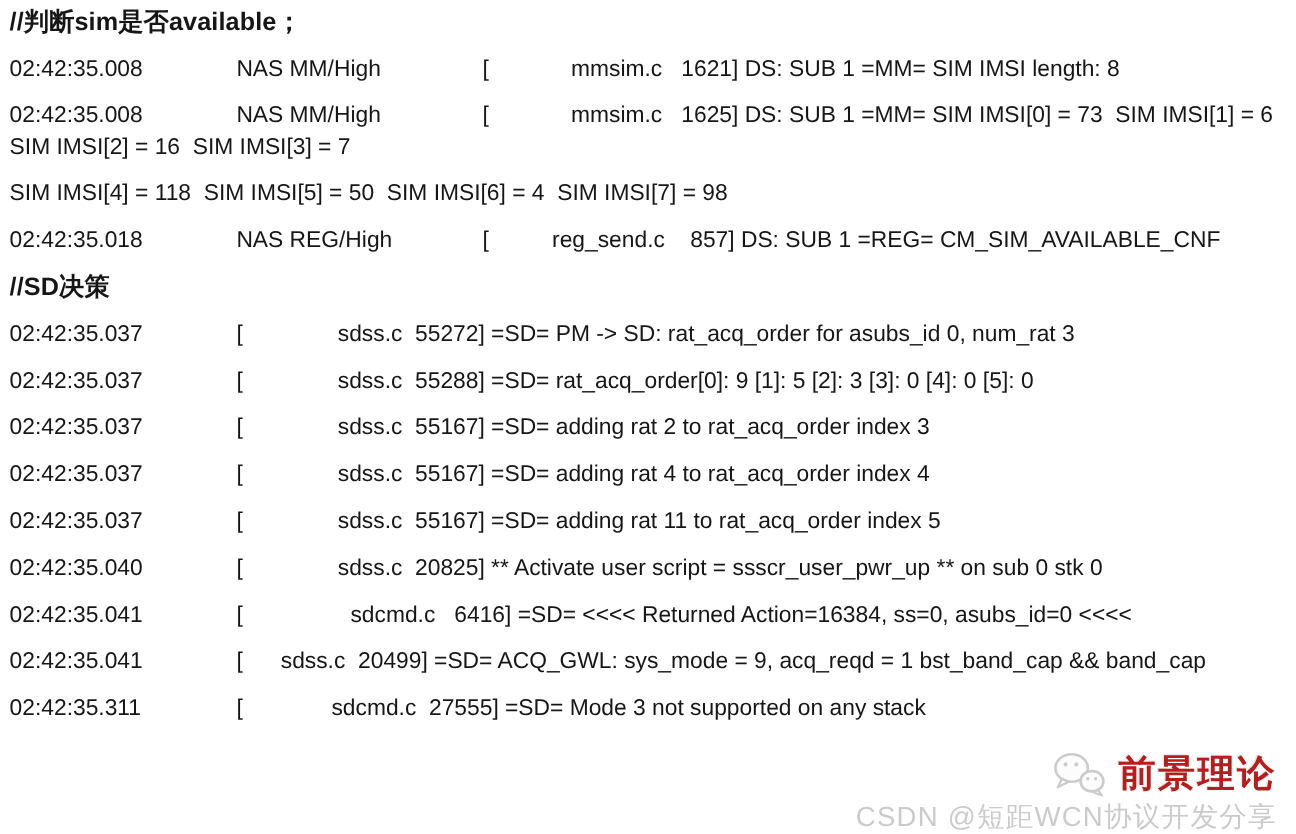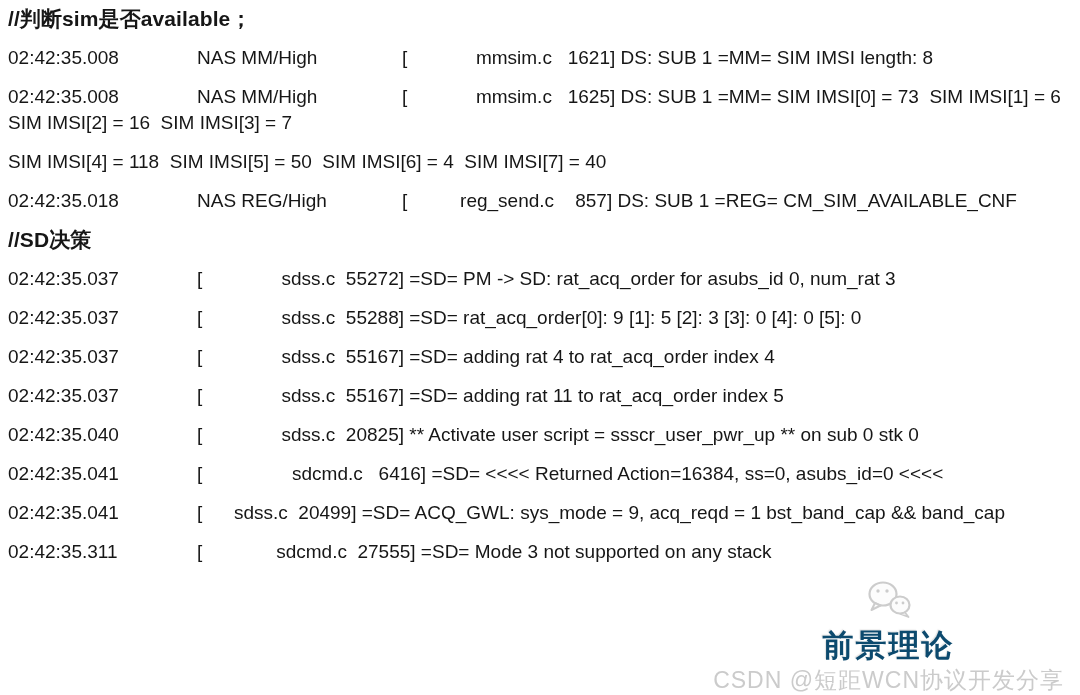--- a/index.html
+++ b/index.html
@@ -53,50 +53,50 @@
     text-align: right;
     pointer-events: none;
   }
   .wm-brand {
     display: flex;
     align-items: center;
     justify-content: flex-end;
     gap: 10px;
     font-size: 31px;
     font-weight: bold;
-    color: #0c4a6e;
+    color: #b91c1c;
     letter-spacing: 2px;
     text-shadow: 1px 1px 0 #ffffff, 2px 2px 2px #ffffff, -1px -1px 1px rgba(170,170,170,0.35);
     line-height: 36px;
-    flex-direction: column;
   }
   .wm-credit {
     margin-top: 1px;
     font-size: 23px;
     color: #cbcbcb;
     letter-spacing: 1px;
     text-shadow: 1px 1px 0 #ffffff;
     line-height: 30px;
   }
   .wm-icon { flex: 0 0 auto; }
 </style>
 </head>
 <body>
 
 <div class="page">
 
   <div id="log-content">
       <p class="row header">//判断sim是否available；</p>
       <p class="row log"><span class="col-time">02:42:35.008</span><span class="col-chan">NAS MM/High</span><span class="rest">[             mmsim.c   1621] DS: SUB 1 =MM= SIM IMSI length: 8</span></p>
       <p class="row log"><span class="col-time">02:42:35.008</span><span class="col-chan">NAS MM/High</span><span class="rest">[             mmsim.c   1625] DS: SUB 1 =MM= SIM IMSI[0] = 73  SIM IMSI[1] = 6  SIM IMSI[2] = 16  SIM IMSI[3] = 7</span></p>
-      <p class="row plain">SIM IMSI[4] = 118  SIM IMSI[5] = 50  SIM IMSI[6] = 4  SIM IMSI[7] = 40</p>
+      <p class="row plain">SIM IMSI[4] = 118  SIM IMSI[5] = 50  SIM IMSI[6] = 4  SIM IMSI[7] = 98</p>
       <p class="row log"><span class="col-time">02:42:35.018</span><span class="col-chan">NAS REG/High</span><span class="rest">[          reg_send.c    857] DS: SUB 1 =REG= CM_SIM_AVAILABLE_CNF</span></p>
       <p class="row header">//SD决策</p>
       <p class="row log"><span class="col-time">02:42:35.037</span><span class="rest">[               sdss.c  55272] =SD= PM -&gt; SD: rat_acq_order for asubs_id 0, num_rat 3</span></p>
       <p class="row log"><span class="col-time">02:42:35.037</span><span class="rest">[               sdss.c  55288] =SD= rat_acq_order[0]: 9 [1]: 5 [2]: 3 [3]: 0 [4]: 0 [5]: 0</span></p>
+      <p class="row log"><span class="col-time">02:42:35.037</span><span class="rest">[               sdss.c  55167] =SD= adding rat 2 to rat_acq_order index 3</span></p>
       <p class="row log"><span class="col-time">02:42:35.037</span><span class="rest">[               sdss.c  55167] =SD= adding rat 4 to rat_acq_order index 4</span></p>
       <p class="row log"><span class="col-time">02:42:35.037</span><span class="rest">[               sdss.c  55167] =SD= adding rat 11 to rat_acq_order index 5</span></p>
       <p class="row log"><span class="col-time">02:42:35.040</span><span class="rest">[               sdss.c  20825] ** Activate user script = ssscr_user_pwr_up ** on sub 0 stk 0</span></p>
       <p class="row log"><span class="col-time">02:42:35.041</span><span class="rest">[                 sdcmd.c   6416] =SD= &lt;&lt;&lt;&lt; Returned Action=16384, ss=0, asubs_id=0 &lt;&lt;&lt;&lt;</span></p>
       <p class="row log"><span class="col-time">02:42:35.041</span><span class="rest">[      sdss.c  20499] =SD= ACQ_GWL: sys_mode = 9, acq_reqd = 1 bst_band_cap &amp;&amp; band_cap</span></p>
       <p class="row log"><span class="col-time">02:42:35.311</span><span class="rest">[              sdcmd.c  27555] =SD= Mode 3 not supported on any stack</span></p>
     </div>
 
   <div class="watermark">
     <div class="wm-brand">

